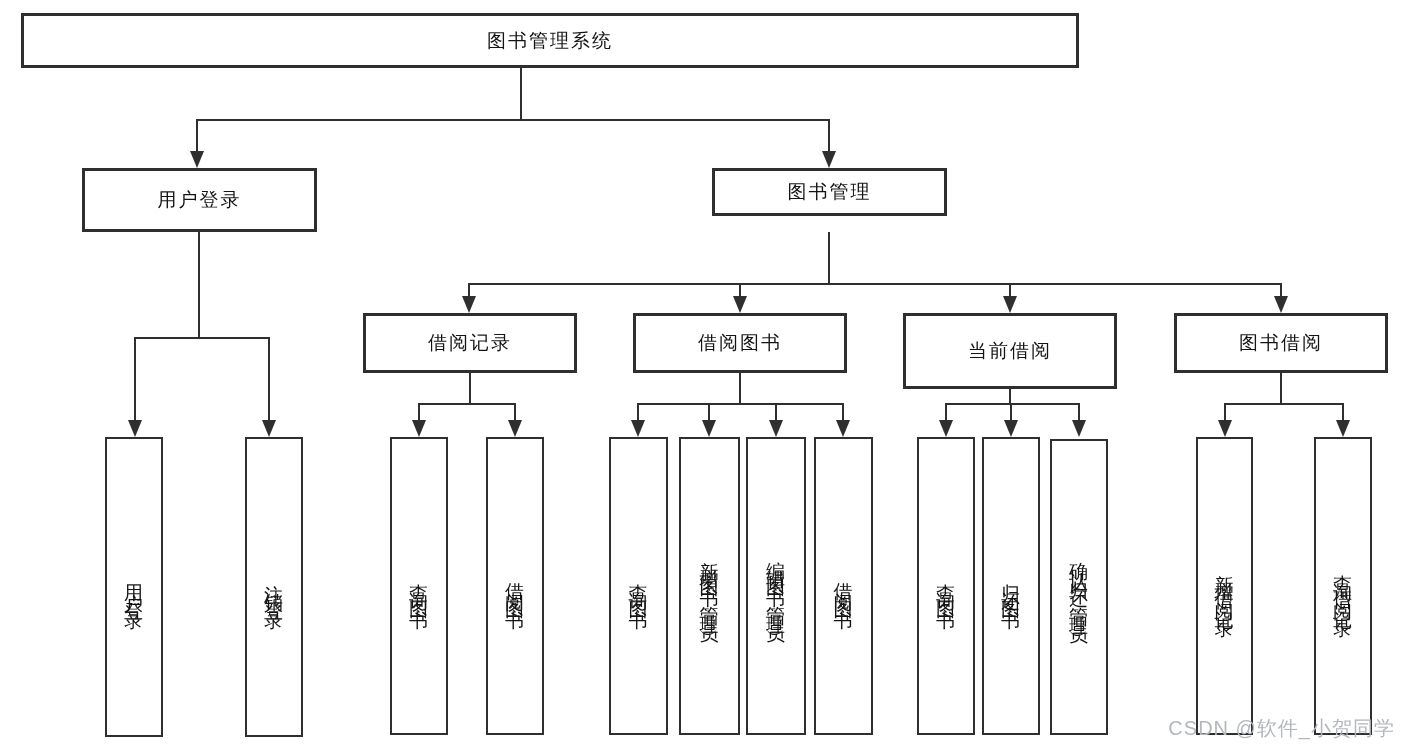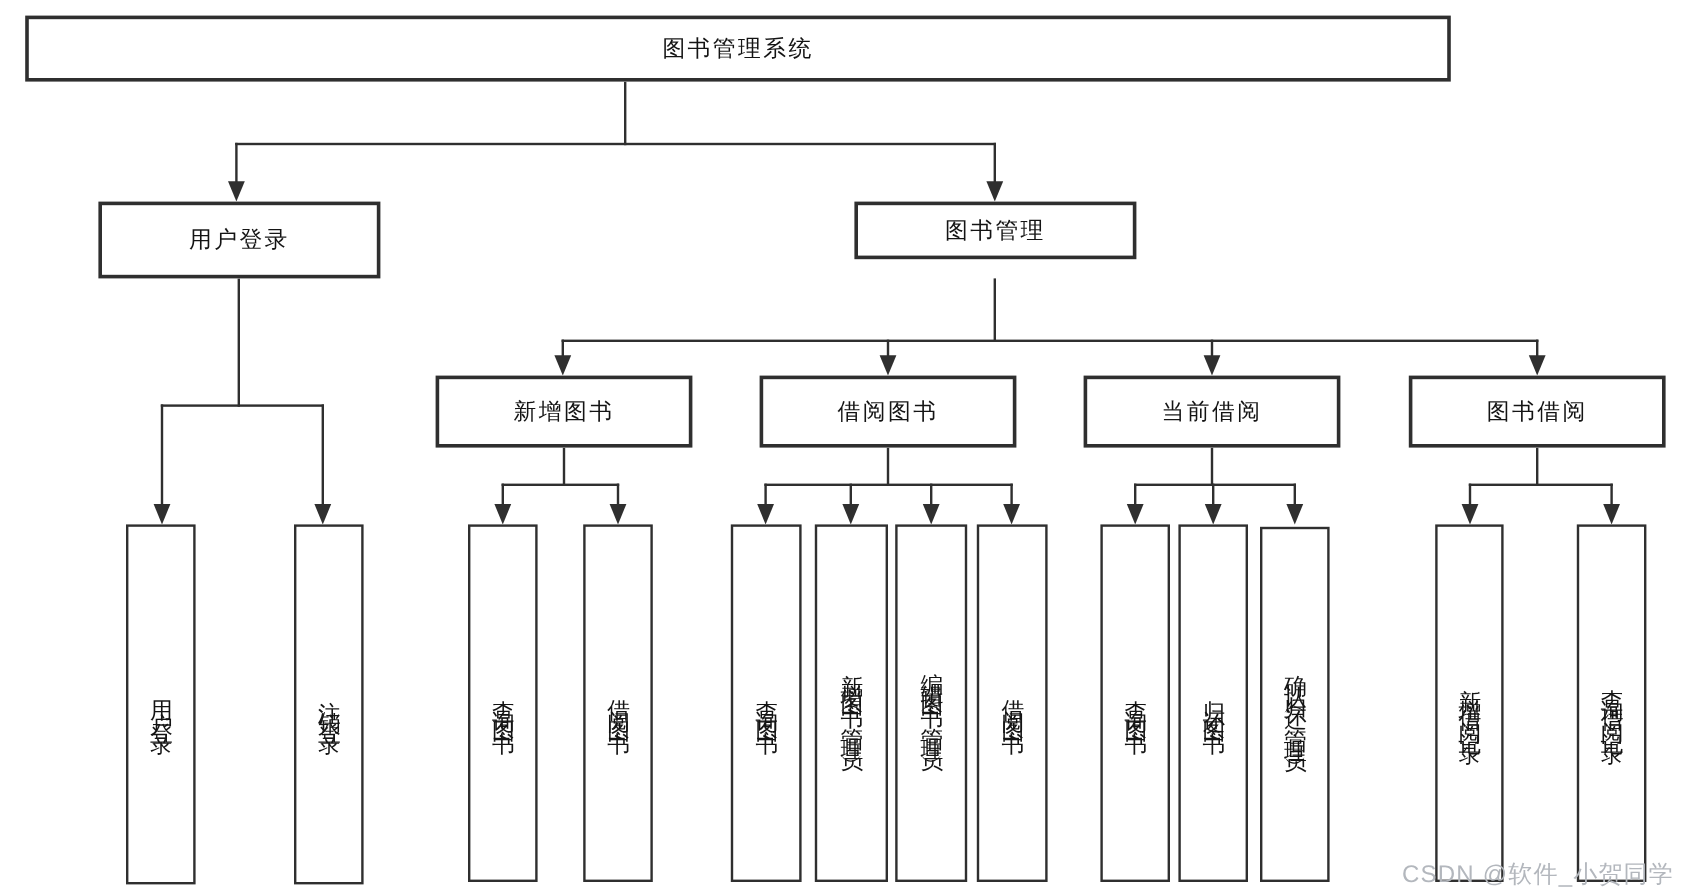--- a/index.html
+++ b/index.html
@@ -28,21 +28,21 @@
   .watermark{
     position:absolute;right:10px;bottom:5px;font-size:20px;color:#b3b7bd;
     letter-spacing:1px;z-index:3;white-space:nowrap;
   }
 </style>
 </head>
 <body>
 
 <div class="canvas">
 
-  <div class="box-h" style="left:21px;top:13px;width:1188px;height:55px">图书管理系统</div>
+  <div class="box-h" style="left:21px;top:13px;width:1058px;height:55px">图书管理系统</div>
 
   <div class="lv" style="left:520px;top:68px;height:53px"></div>
   <div class="lh" style="left:196px;top:119px;width:634px"></div>
   <div class="lv" style="left:196px;top:119px;height:33px"></div>
   <div class="arr" style="left:190px;top:151px"></div>
   <div class="lv" style="left:828px;top:119px;height:33px"></div>
   <div class="arr" style="left:822px;top:151px"></div>
 
   <div class="box-h" style="left:82px;top:168px;width:235px;height:64px">用户登录</div>
   <div class="box-h" style="left:712px;top:168px;width:235px;height:48px">图书管理</div>
@@ -58,23 +58,23 @@
   <div class="lh" style="left:468px;top:283px;width:814px"></div>
   <div class="lv" style="left:468px;top:283px;height:15px"></div>
   <div class="arr" style="left:462px;top:296px"></div>
   <div class="lv" style="left:739px;top:283px;height:15px"></div>
   <div class="arr" style="left:733px;top:296px"></div>
   <div class="lv" style="left:1009px;top:283px;height:15px"></div>
   <div class="arr" style="left:1003px;top:296px"></div>
   <div class="lv" style="left:1280px;top:283px;height:15px"></div>
   <div class="arr" style="left:1274px;top:296px"></div>
 
-  <div class="box-h" style="left:363px;top:313px;width:214px;height:60px">新增图书</div>
+  <div class="box-h" style="left:363px;top:313px;width:214px;height:60px">借阅记录</div>
   <div class="box-h" style="left:633px;top:313px;width:214px;height:60px">借阅图书</div>
-  <div class="box-h" style="left:903px;top:313px;width:214px;height:60px">当前借阅</div>
+  <div class="box-h" style="left:903px;top:313px;width:214px;height:76px">当前借阅</div>
   <div class="box-h" style="left:1174px;top:313px;width:214px;height:60px">图书借阅</div>
 
   <div class="lv" style="left:469px;top:373px;height:32px"></div>
   <div class="lh" style="left:418px;top:403px;width:98px"></div>
   <div class="lv" style="left:418px;top:403px;height:18px"></div>
   <div class="arr" style="left:412px;top:420px"></div>
   <div class="lv" style="left:514px;top:403px;height:18px"></div>
   <div class="arr" style="left:508px;top:420px"></div>
 
   <div class="lv" style="left:739px;top:373px;height:32px"></div>

